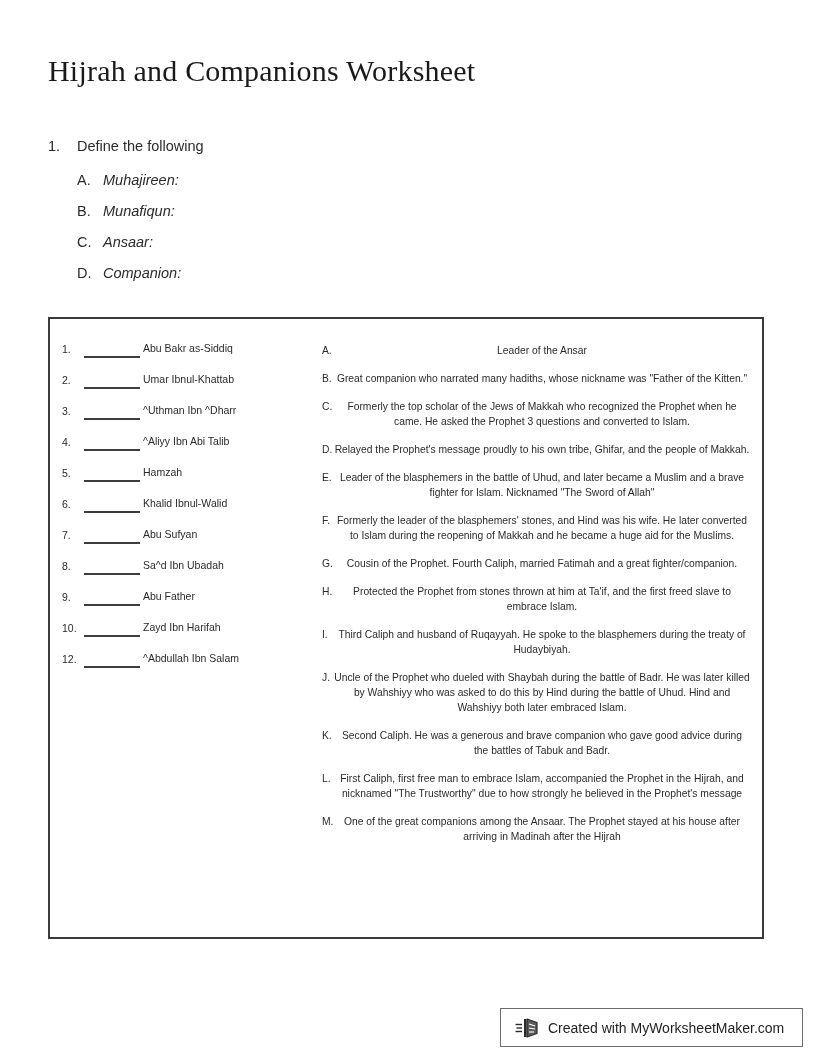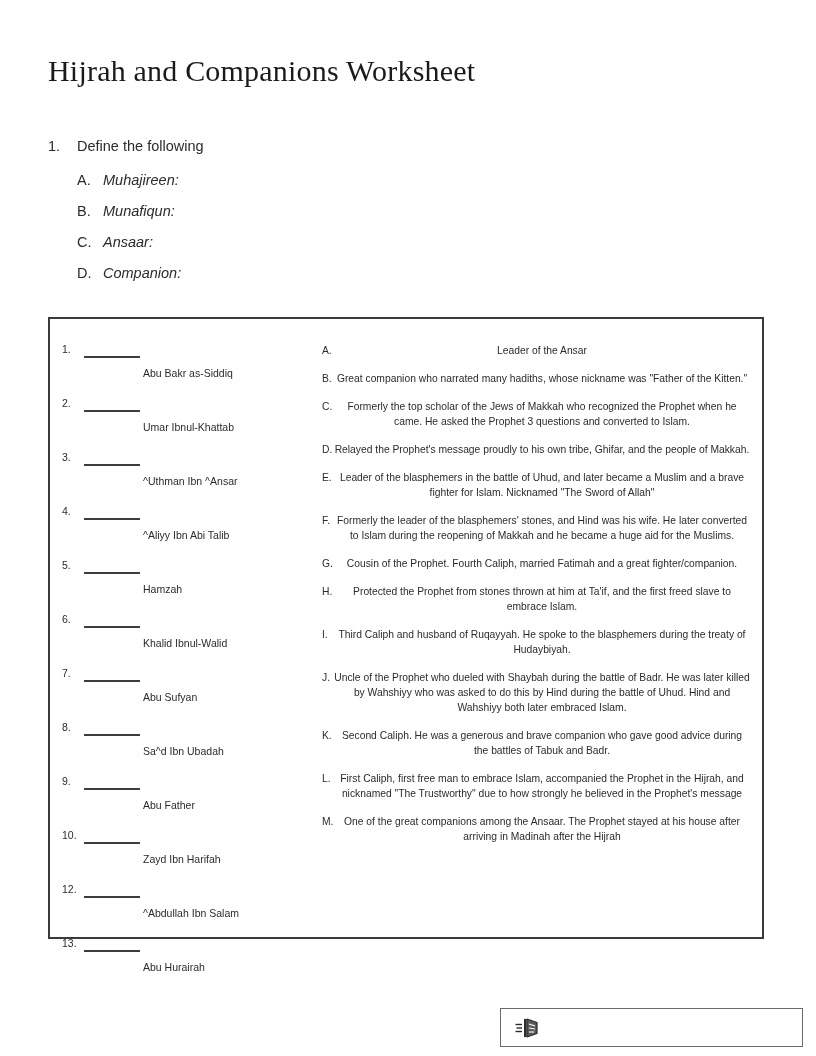--- a/index.html
+++ b/index.html
@@ -129,21 +129,20 @@
     height: 15px;
     border-bottom: 2.2px solid #3d3d3d;
     margin-right: 0px;
   }
   .name-text {
     flex: 1 1 auto;
     font-size: 10.5px;
     line-height: 15px;
     color: #2b2b2b;
     padding-left: 3px;
-    margin-top: 25px;
   }
 
   
   .right-col {
     position: absolute;
     left: 272px;
     top: 24px;
     width: 428px;
   }
   .def-row {
@@ -239,21 +238,21 @@
           <span class="name-text">Abu Bakr as-Siddiq</span>
         </div>
         <div class="name-row">
           <span class="name-num">2.</span>
           <span class="name-blank"></span>
           <span class="name-text">Umar Ibnul-Khattab</span>
         </div>
         <div class="name-row">
           <span class="name-num">3.</span>
           <span class="name-blank"></span>
-          <span class="name-text">^Uthman Ibn ^Ansar</span>
+          <span class="name-text">^Uthman Ibn ^Dharr</span>
         </div>
         <div class="name-row">
           <span class="name-num">4.</span>
           <span class="name-blank"></span>
           <span class="name-text">^Aliyy Ibn Abi Talib</span>
         </div>
         <div class="name-row">
           <span class="name-num">5.</span>
           <span class="name-blank"></span>
           <span class="name-text">Hamzah</span>
@@ -280,25 +279,20 @@
         </div>
         <div class="name-row">
           <span class="name-num">10.</span>
           <span class="name-blank"></span>
           <span class="name-text">Zayd Ibn Harifah</span>
         </div>
         <div class="name-row">
           <span class="name-num">12.</span>
           <span class="name-blank"></span>
           <span class="name-text">^Abdullah Ibn Salam</span>
-        </div>
-        <div class="name-row">
-          <span class="name-num">13.</span>
-          <span class="name-blank"></span>
-          <span class="name-text">Abu Hurairah</span>
         </div>
       </div>
 
       <div class="right-col">
         <div class="def-row">
           <span class="def-letter">A.</span>
           <span class="def-text">Leader of the Ansar</span>
         </div>
         <div class="def-row">
           <span class="def-letter">B.</span>
@@ -357,15 +351,16 @@
     <svg class="footer-logo" viewBox="0 0 26 24">
       <line x1="0.5" y1="8.5" x2="7" y2="8.5" stroke="#2b2b2b" stroke-width="1.4"></line>
       <line x1="1.5" y1="12" x2="7" y2="12" stroke="#2b2b2b" stroke-width="1.4"></line>
       <line x1="0.5" y1="15.5" x2="7" y2="15.5" stroke="#2b2b2b" stroke-width="1.4"></line>
       <path d="M9 3 L9 21 L11.5 21 L11.5 3 Z" fill="#2b2b2b"></path>
       <path d="M12 3 L22 6.5 L22 17.5 L12 21 Z" fill="#5a5a5a" stroke="#2b2b2b" stroke-width="1.2" stroke-linejoin="round"></path>
       <line x1="14" y1="8" x2="20" y2="10" stroke="#ffffff" stroke-width="1.1"></line>
       <line x1="14" y1="12" x2="20" y2="13" stroke="#ffffff" stroke-width="1.1"></line>
       <line x1="14" y1="16" x2="19" y2="16" stroke="#ffffff" stroke-width="1.1"></line>
     </svg>
+    <span class="footer-text">Created with MyWorksheetMaker.com</span>
   </div>
 
 </div>
 
 </body></html>

